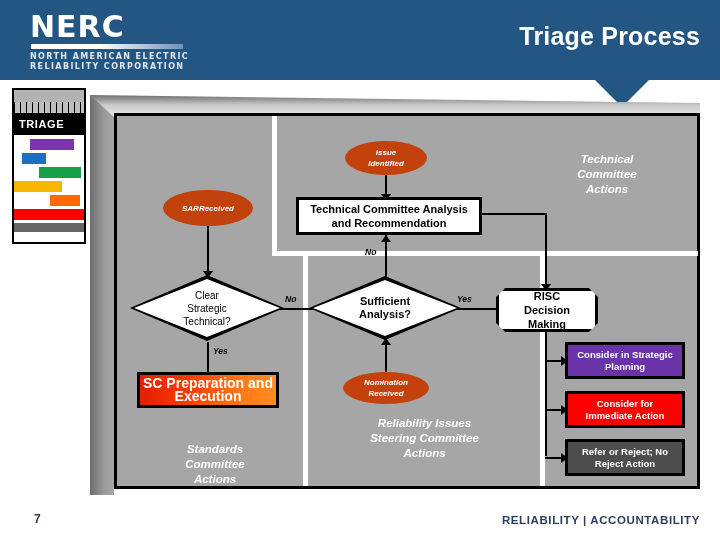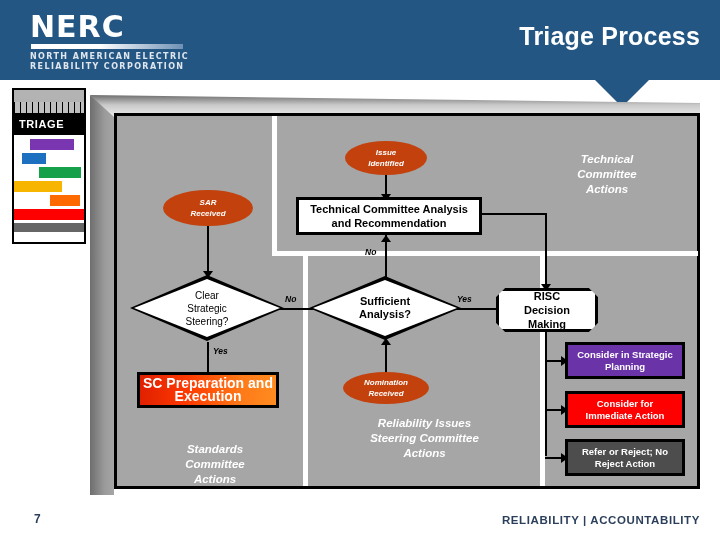--- a/index.html
+++ b/index.html
@@ -239,38 +239,38 @@
   <div class="conn hline" style="left:428px;top:293px;width:20px;"></div>
   <div class="arrow-right" style="left:444px;top:289px;"></div>
   <div class="conn hline" style="left:428px;top:341px;width:20px;"></div>
   <div class="arrow-right" style="left:444px;top:337px;"></div>
 
   <div class="node ellipse" style="left:228px;top:25px;width:82px;height:34px;flex-direction:column;">
     <div>Issue</div>
     <div>Identified</div>
   </div>
 
-  <div class="node ellipse" style="left:46px;top:74px;width:90px;height:36px;flex-direction:column;">
+  <div class="node ellipse" style="left:46px;top:74px;width:90px;height:36px;flex-direction:row;">
     <div>SAR</div>
     <div>Received</div>
   </div>
 
   <div class="node procbox" style="left:179px;top:81px;width:186px;height:38px;flex-direction:column;">
     <div>Technical Committee Analysis</div>
     <div>and Recommendation</div>
   </div>
 
   <div class="diamond-wrap" style="left:13px;top:159px;width:154px;height:66px;">
     <div class="diamond-shape"></div>
     <div class="diamond-inner"></div>
     <div class="diamond-label" style="font-size:10px;">
       <div>
         <div>Clear</div>
         <div>Strategic</div>
-        <div>Steering?</div>
+        <div>Technical?</div>
       </div>
     </div>
   </div>
 
   <div class="diamond-wrap" style="left:192px;top:160px;width:152px;height:64px;">
     <div class="diamond-shape"></div>
     <div class="diamond-inner"></div>
     <div class="diamond-label" style="font-size:11px;font-weight:bold;">
       <div>
         <div>Sufficient</div>

